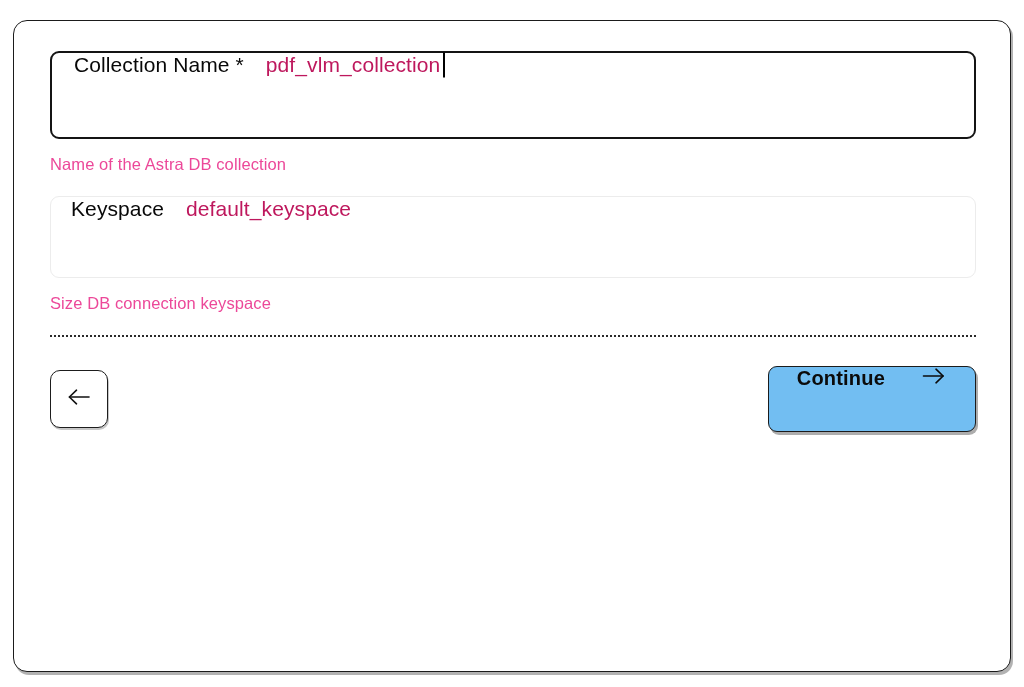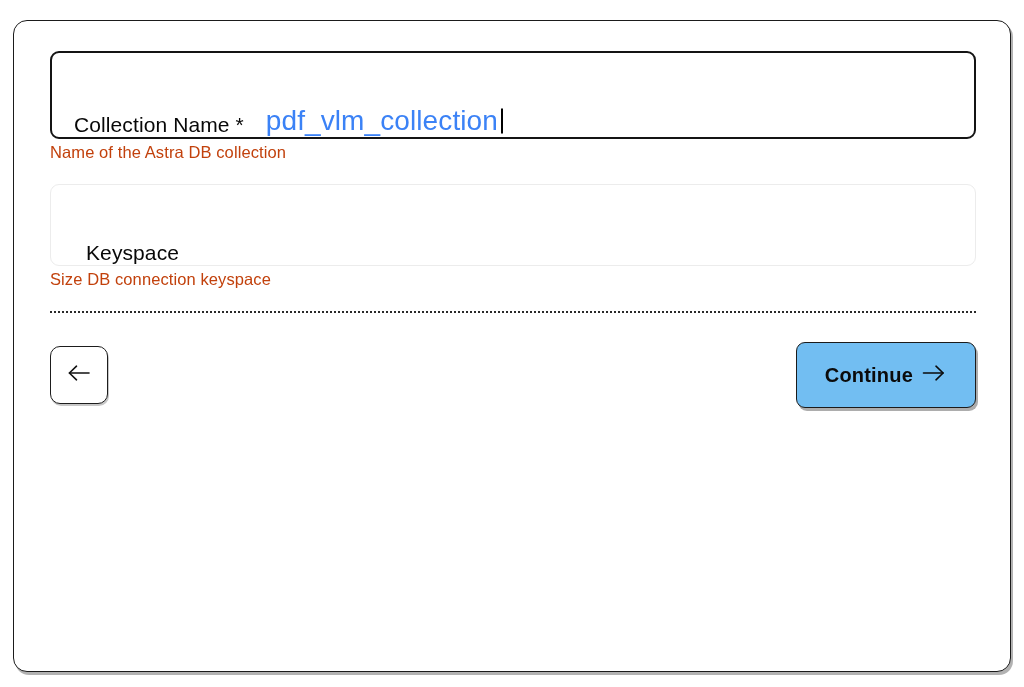--- a/index.html
+++ b/index.html
@@ -43,69 +43,69 @@
     width: 926px;
   }
 
   
   .field-block { margin-bottom: 0; }
 
   .field {
     box-sizing: border-box;
     width: 926px;
     display: flex;
-    align-items: flex-end;
+    align-items: flex-start;
     background: #ffffff;
     border-radius: 9px;
   }
 
   .field.focused {
     border: 2px solid #141414;
     height: 88px;
     padding: 0 22px;
   }
 
   .field.plain {
     border: 1.5px solid #ececec;
     height: 82px;
-    padding: 0 35px;
+    padding: 0 20px;
     position: relative;
   }
 
   .field-label {
     font-size: 21px;
     color: #080808;
     letter-spacing: 0.1px;
     white-space: nowrap;
   }
 
   .field-value {
-    font-size: 28px;
-    color: #3b82f6;
+    font-size: 21px;
+    color: #be185d;
     letter-spacing: 0.1px;
     white-space: nowrap;
     margin-left: 22px;
     position: relative;
   }
 
   .field-value.caret::after {
     content: "";
     position: absolute;
     right: -5px;
     top: 50%;
     transform: translateY(-50%);
     width: 2px;
     height: 25px;
     background: #000000;
   }
 
   .helper-text {
     font-size: 16.5px;
-    color: #c2410c;
-    margin-top: 4px;
+    color: #ec4899;
+    margin-top: 16px;
     margin-bottom: 22px;
     letter-spacing: 0.1px;
   }
 
   
   .stepper {
     position: absolute;
     right: 24px;
     top: 50%;
     transform: translateY(-50%);
@@ -162,23 +162,23 @@
 
   .continue-btn {
     box-sizing: border-box;
     height: 66px;
     padding: 0 28px;
     min-width: 168px;
     background: #72bef2;
     border: 1.5px solid #1b1b1b;
     border-radius: 9px;
     display: flex;
-    align-items: center;
+    align-items: flex-start;
     justify-content: center;
-    gap: 8px;
+    gap: 36px;
     cursor: pointer;
     box-shadow: 2px 3px 0 rgba(0,0,0,0.32);
   }
   .continue-label {
     font-size: 20px;
     font-weight: bold;
     color: #0b0b0b;
     letter-spacing: 0.2px;
   }
 </style>
@@ -193,20 +193,21 @@
         <div class="field focused">
           <span class="field-label">Collection Name *</span>
           <span class="field-value caret">pdf_vlm_collection</span>
         </div>
         <div class="helper-text">Name of the Astra DB collection</div>
       </div>
 
       <div class="field-block">
         <div class="field plain">
           <span class="field-label">Keyspace</span>
+          <span class="field-value">default_keyspace</span>
         </div>
         <div class="helper-text">Size DB connection keyspace</div>
       </div>
 
 
       <div class="divider"></div>
 
       <div class="footer">
         <div class="back-btn">
           <span>

